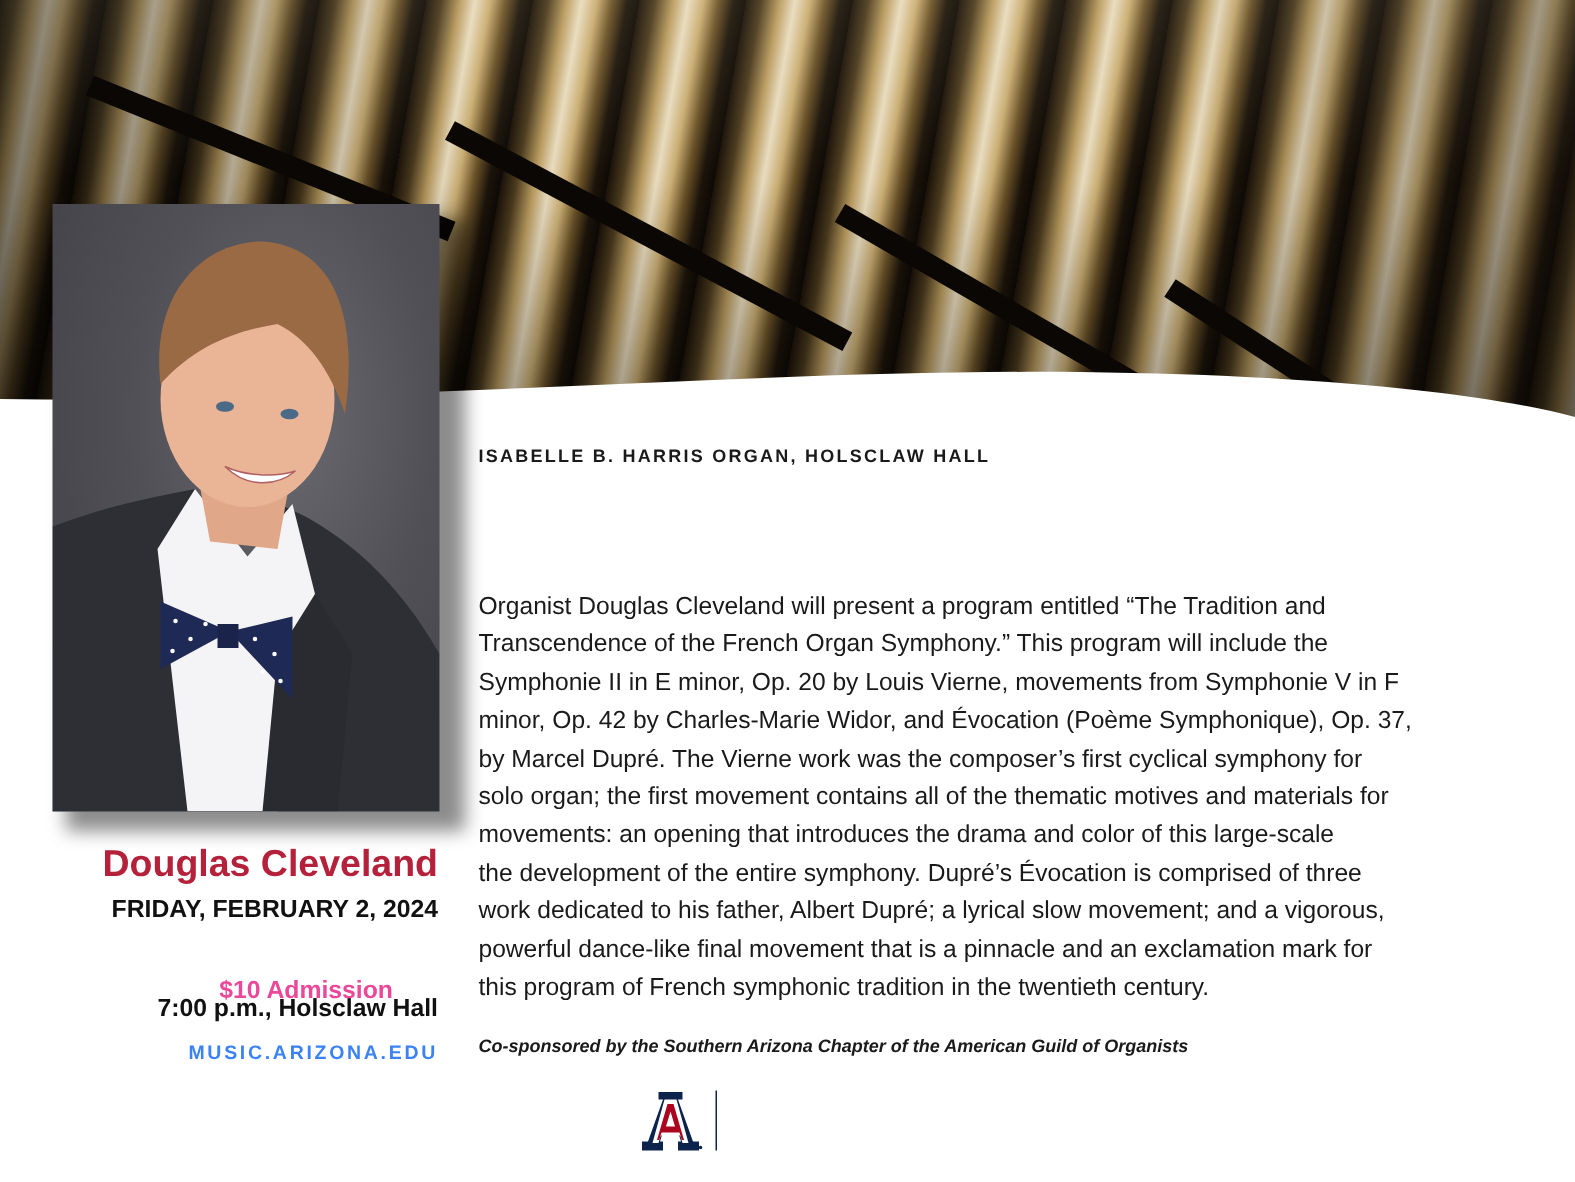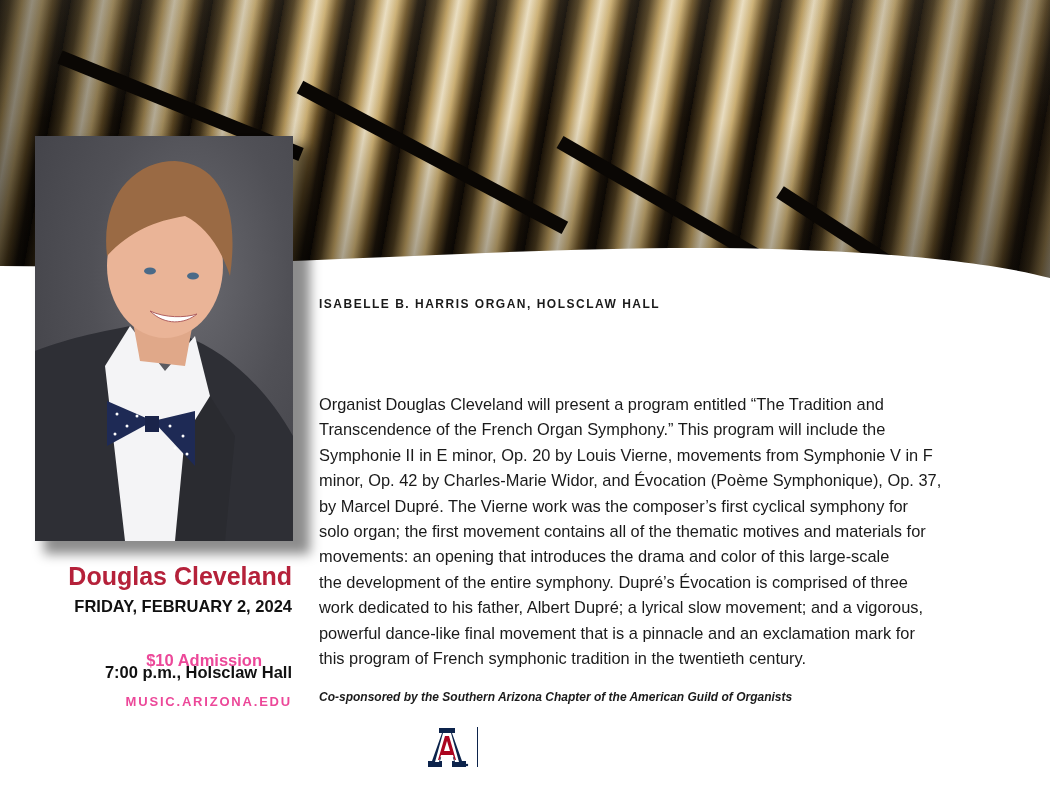--- a/index.html
+++ b/index.html
@@ -22,21 +22,21 @@
   .photo-shadow { position:absolute; left:44px; top:146px; width:266px; height:408px; background:rgba(0,0,0,0.45); filter:blur(6px); }
   .photo { position:absolute; left:35px; top:136px; width:258px; height:405px; overflow:hidden;
     background: radial-gradient(ellipse at 60% 35%, #6a6a70 0%, #505056 45%, #3e3e44 100%); }
   .photo svg { position:absolute; left:0; top:0; }
 
   
   .name { position:absolute; right:758px; top:562px; color:#b5213a; font-weight:bold; font-size:25px; white-space:nowrap; }
   .date { position:absolute; right:758px; top:597px; color:#111; font-weight:bold; font-size:16.5px; white-space:nowrap; }
   .time { position:absolute; right:758px; top:624px; color:#111; font-weight:bold; font-size:16.5px; white-space:nowrap;margin-top:39px; }
   .admission { position:absolute; right:788px; top:651px; color:#ec4899; font-weight:bold; font-size:16.5px; white-space:nowrap; }
-  .website { position:absolute; right:758px; top:694px; color:#ec4899; font-weight:bold; font-size:13px; letter-spacing:1.8px; white-space:nowrap; }
+  .website { position:absolute; right:758px; top:694px; color:#3b82f6; font-weight:bold; font-size:13px; letter-spacing:1.8px; white-space:nowrap; }
 
   
   .venue { position:absolute; left:319px; top:297px; font-size:12px; font-weight:bold; letter-spacing:1.5px; color:#1a1a1a; white-space:nowrap; }
   .title { position:absolute; left:319px; top:322px; color:#b5213a; font-weight:bold; font-size:23px; line-height:27px; letter-spacing:0.3px; }
   .body { position:absolute; left:319px; top:392px; width:705px; font-size:16.4px; line-height:25.4px; color:#1a1a1a; }
   .body span { display:block; white-space:nowrap; }
   .cosponsor { position:absolute; left:319px; top:690px; font-size:12px; font-style:italic; font-weight:bold; color:#1a1a1a; white-space:nowrap; }
 
   
   .logo { position:absolute; left:425px; top:724px; height:46px; display:flex; align-items:center; }

